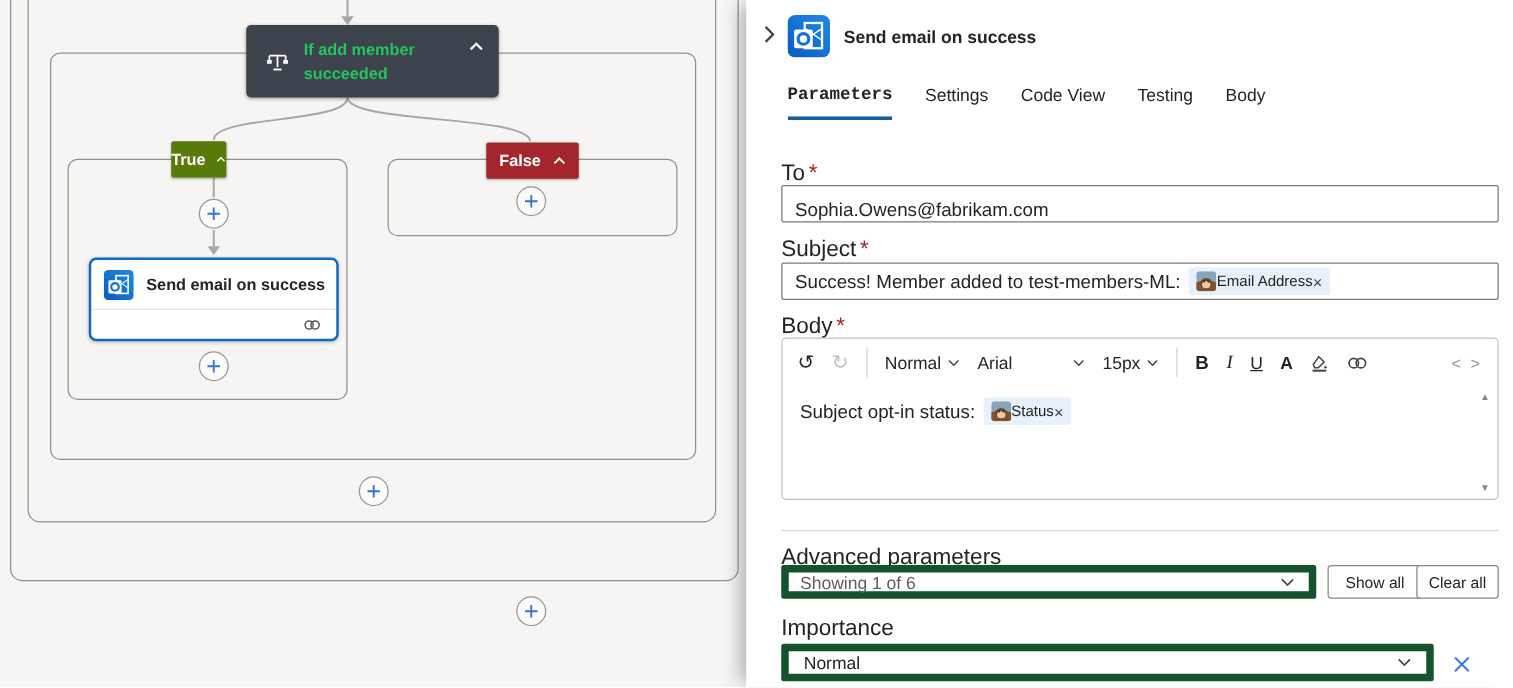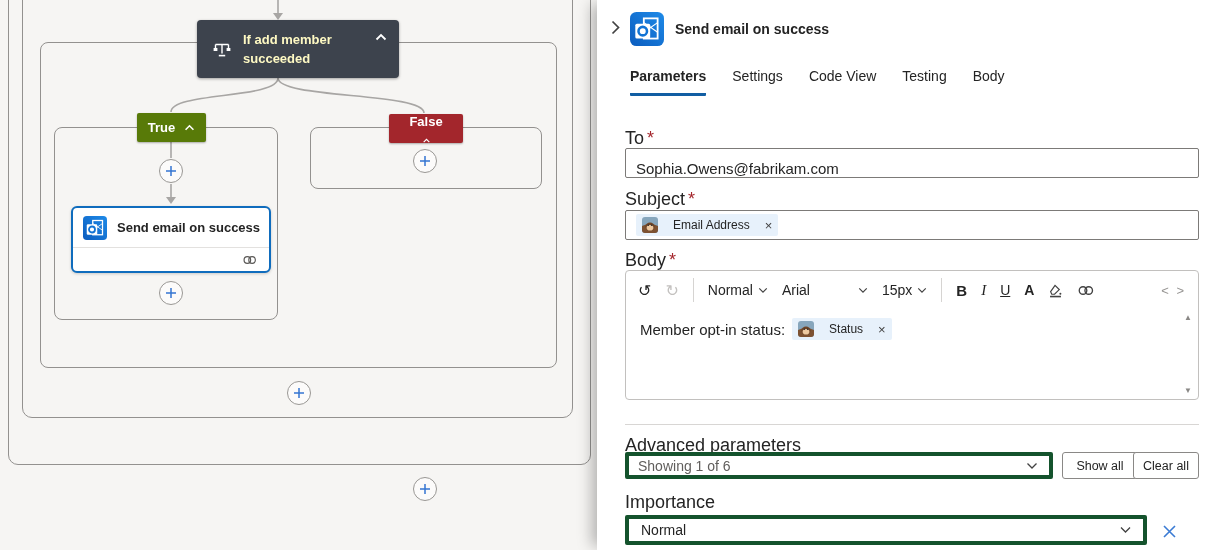--- a/index.html
+++ b/index.html
@@ -8,30 +8,30 @@
   #app { position:relative; width:1210px; height:550px; }
 
   
   .canvas { position:absolute; left:0; top:0; width:597px; height:550px;
             background:#f6f5f3; overflow:hidden; }
   .scope { position:absolute; border:1.4px solid #93918f; background:transparent; }
   .connectors { position:absolute; left:0; top:0; pointer-events:none; }
 
   .cond-node { position:absolute; left:197px; top:20px; width:202px; height:58px;
     background:#3d434d; border-radius:4px; box-shadow:0 1px 3px rgba(0,0,0,.35);
-    display:flex; align-items:center; color:#fef9c3; cursor:pointer; }
+    display:flex; align-items:center; color:#22c55e; cursor:pointer; }
   .cond-node .cicon { margin-left:15px; flex:0 0 auto; }
   .cond-node .ctitle { margin-left:11px; width:128px; font-size:13px; font-weight:bold; line-height:19px; }
   .cond-node .cchev { position:absolute; right:12px; top:13px; }
 
   .branch-label { position:absolute; height:29px; border-radius:2px; color:#fff;
     font-size:13px; font-weight:bold; display:flex; align-items:center; justify-content:center;
     gap:9px; box-shadow:0 1px 2px rgba(0,0,0,.3); cursor:pointer; }
-  .true-label  { left:137px; top:113px; width:69px; background:#587a08; }
-  .false-label { left:389px; top:114px; width:74px; background:#a3262c;flex-direction:column; }
+  .true-label  { left:137px; top:113px; width:44px; background:#587a08; }
+  .false-label { left:389px; top:114px; width:74px; background:#a3262c; }
 
   .action-card { position:absolute; left:71px; top:206px; width:200px; height:67px;
     background:#fff; border:2px solid #0f6cbd; border-radius:6px;
     box-shadow:0 1px 3px rgba(0,0,0,.18); cursor:pointer; }
   .action-card .row1 { height:39px; display:flex; align-items:center; }
   .action-card .row1 .aicon { margin-left:10px; }
   .action-card .row1 .atitle { margin-left:10px; font-size:13px; font-weight:bold; color:#242424; }
   .action-card .row2 { height:24px; border-top:1px solid #e3e1df;
     display:flex; align-items:center; justify-content:flex-end; padding-right:11px; }
 
@@ -42,30 +42,30 @@
   
   .panel { position:absolute; left:597px; top:0; width:613px; height:550px; background:#fff;
     box-shadow:-9px 0 14px -4px rgba(0,0,0,.28); }
   .collapse-btn { position:absolute; left:7px; top:16px; width:22px; height:22px;
     display:flex; align-items:center; justify-content:center; cursor:pointer; color:#424242; }
   .hicon { position:absolute; left:33px; top:12px; }
   .ptitle { position:absolute; left:78px; top:21px; font-size:14px; font-weight:bold; color:#242424; }
 
   .tabs { position:absolute; left:33px; top:68px; display:flex; gap:26px; }
   .tab { font-size:14px; color:#242424; padding-bottom:9px; border-bottom:3px solid transparent; cursor:pointer; }
-  .tab.sel { font-weight:bold; border-bottom-color:#115ea3; border-radius:1px; }
+  .tab.sel { font-weight:bold; border-bottom-color:#115ea3; border-radius:1px;font-family:Liberation Mono, monospace; }
 
   .fields { position:absolute; left:28px; top:0; width:574px; }
   .flabel { position:absolute; font-size:18px; color:#242424; }
   .flabel .req { color:#a4262c; margin-left:3px; }
   .tinput { position:absolute; left:0; width:574px; height:30px; border:1px solid #7c7a78;
     border-radius:2px; background:#fff; display:flex; align-items:center; padding:0 10px;
     font-size:15px; color:#242424; gap:7px; white-space:nowrap; overflow:hidden; cursor:text; }
 
-  .token { display:inline-flex; align-items:center; gap:15px; height:22px; padding:0 6px;
+  .token { display:inline-flex; align-items:center; gap:0; height:22px; padding:0 6px;
     background:#e7f1fb; border-radius:2px; font-size:12px; color:#242424; flex:0 0 auto; }
   .token .tk-close { font-size:13px; color:#424242; cursor:pointer; line-height:1; }
 
   .editor { position:absolute; left:0; top:270px; width:574px; height:130px;
     border:1px solid #c2c0be; border-radius:4px; background:#fff; }
   .toolbar { height:38px; display:flex; align-items:center; padding:0 12px; gap:14px;
     font-size:14px; color:#242424; }
   .tbtn { display:flex; align-items:center; gap:5px; cursor:pointer; }
   .tdiv { width:1px; height:24px; background:#d6d4d2; }
   .tb-redo { color:#c3c1bf; }
@@ -75,21 +75,21 @@
   .tb-a { font-weight:bold; }
   .tb-code { color:#979593; letter-spacing:2px; margin-left:auto; font-size:13px; }
   .edit-area { position:relative; height:90px; padding:9px 14px; display:flex; align-items:flex-start; }
   .edit-line { display:flex; align-items:center; gap:7px; font-size:15px; color:#242424; }
   .vscroll { position:absolute; right:3px; top:4px; bottom:4px; width:14px;
     display:flex; flex-direction:column; justify-content:space-between; align-items:center; }
   .sarrow { font-size:8px; color:#8a8886; cursor:pointer; }
 
   .hdivider { position:absolute; left:0; top:424px; width:574px; height:1px; background:#d8d6d4; }
 
-  .dropdown { position:absolute; border:4px solid #14532d; border-radius:2px; background:#fff;
+  .dropdown { position:absolute; border:6px solid #14532d; border-radius:2px; background:#fff;
     display:flex; align-items:center; cursor:pointer; }
   .dd-adv { left:0; top:452px; width:428px; height:27px; }
   .dd-adv .dd-text { margin-left:9px; font-size:14px; color:#605e5c; }
   .dd-imp { left:0; top:515px; width:522px; height:30px; }
   .dd-imp .dd-text { margin-left:12px; font-size:14px; color:#242424; }
   .dd-chev { margin-left:auto; margin-right:11px; color:#424242; }
 
   .mini-btn { position:absolute; top:452px; height:27px; border:1px solid #8a8886; border-radius:3px;
     background:#fff; font-size:12.5px; color:#242424; display:flex; align-items:center;
     justify-content:center; cursor:pointer; }
@@ -233,20 +233,21 @@
         <span>To</span><span class="req">*</span>
       </div>
       <div class="tinput" style="top:148px;align-items:flex-end;">
         <span>Sophia.Owens@fabrikam.com</span>
       </div>
 
       <div class="flabel" style="top:189px;">
         <span>Subject</span><span class="req">*</span>
       </div>
       <div class="tinput" style="top:210px;">
+        <span>Success! Member added to test-members-ML:</span>
         <span class="token">
           <svg width="16" height="16" viewBox="0 0 16 16">
             <rect width="16" height="16" rx="3" fill="#87a6bc"></rect>
             <path d="M0 9 Q8 5 16 9 L16 13 Q16 16 13 16 L3 16 Q0 16 0 13 Z" fill="#7d5131"></path>
             <ellipse cx="8" cy="9.6" rx="4.6" ry="4.2" fill="#6e4426"></ellipse>
             <ellipse cx="8" cy="10.8" rx="3.4" ry="2.8" fill="#eec9a0"></ellipse>
             <circle cx="6.3" cy="8.2" r="0.8" fill="#2c2c2c"></circle>
             <circle cx="9.7" cy="8.2" r="0.8" fill="#2c2c2c"></circle>
           </svg>
           <span>Email Address</span>
@@ -295,21 +296,21 @@
           <span class="tbtn">
             <svg width="18" height="11" viewBox="0 0 20 12">
               <circle cx="6.7" cy="6" r="4.2" stroke="#424242" stroke-width="1.5" fill="none"></circle>
               <circle cx="13" cy="6" r="4.2" stroke="#424242" stroke-width="1.5" fill="none"></circle>
             </svg>
           </span>
           <span class="tbtn tb-code">&lt; &gt;</span>
         </div>
         <div class="edit-area">
           <div class="edit-line">
-            <span>Member opt-in status:</span>
+            <span>Subject opt-in status:</span>
             <span class="token">
               <svg width="16" height="16" viewBox="0 0 16 16">
                 <rect width="16" height="16" rx="3" fill="#87a6bc"></rect>
                 <path d="M0 9 Q8 5 16 9 L16 13 Q16 16 13 16 L3 16 Q0 16 0 13 Z" fill="#7d5131"></path>
                 <ellipse cx="8" cy="9.6" rx="4.6" ry="4.2" fill="#6e4426"></ellipse>
                 <ellipse cx="8" cy="10.8" rx="3.4" ry="2.8" fill="#eec9a0"></ellipse>
                 <circle cx="6.3" cy="8.2" r="0.8" fill="#2c2c2c"></circle>
                 <circle cx="9.7" cy="8.2" r="0.8" fill="#2c2c2c"></circle>
               </svg>
               <span>Status</span>

